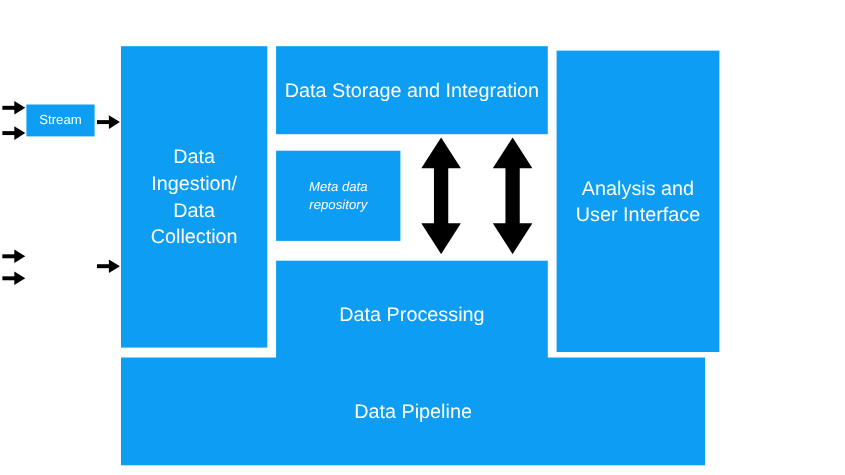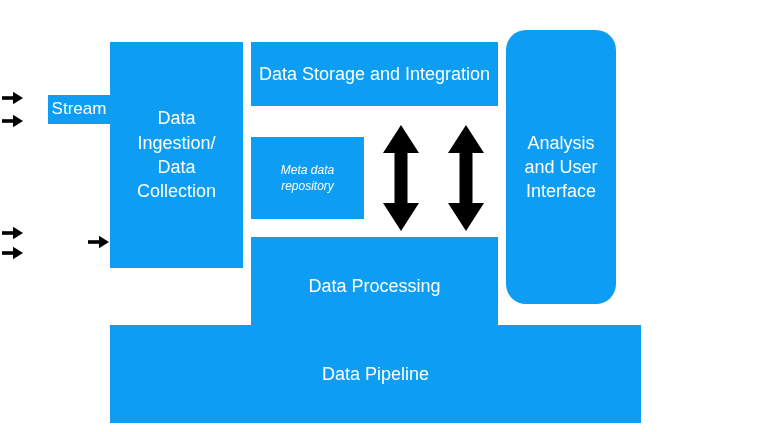--- a/index.html
+++ b/index.html
@@ -24,32 +24,32 @@
     position: absolute;
     background: var(--node-fill);
     color: var(--node-text);
     display: flex;
     align-items: center;
     justify-content: center;
     text-align: center;
     font-size: 18px;
     line-height: 1.35;
   }
-  .node.small { font-size: 17px; line-height: 1.1; margin-left: 24px; }
+  .node.small { font-size: 12px; line-height: 1.1; }
   .node.italic { font-style: italic; font-size: 12px; }
   .node.prewrap { white-space: pre-line; }
 
   
   .n-stream     { left: 24px;  top: 95px;  width: 62px;  height: 29px; }
   .n-batch      { left: 24px;  top: 227px; width: 63px;  height: 29px; }
-  .n-ingestion  { left: 110px; top: 42px;  width: 133px; height: 226px; padding: 0 15px; }
-  .n-storage    { left: 251px; top: 42px;  width: 247px; height: 64px; }
+  .n-ingestion  { left: 110px; top: 42px;  width: 133px; height: 274px; padding: 0 15px; }
+  .n-storage    { left: 251px; top: 42px;  width: 247px; height: 80px; }
   .n-meta       { left: 251px; top: 137px; width: 113px; height: 82px; padding: 0 8px; }
   .n-processing { left: 251px; top: 237px; width: 247px; height: 99px; }
-  .n-analysis   { left: 506px; top: 30px;  width: 110px; height: 274px; padding: 0 8px; border-radius: 20px; }
+  .n-analysis   { left: 506px; top: 46px;  width: 148px; height: 274px; padding: 0 8px; }
   .n-pipeline   { left: 110px; top: 325px; width: 531px; height: 98px; }
 
   .icon-arrow { position: absolute; color: var(--arrow); }
   .icon-arrow rect, .icon-arrow polygon { fill: currentColor; }
 
   .a-stream-in-1 { left: 2px;  top: 91px; }
   .a-stream-in-2 { left: 2px;  top: 114px; }
   .a-stream-out  { left: 88px; top: 104px; }
   .a-batch-in-1  { left: 2px;  top: 226px; }
   .a-batch-in-2  { left: 2px;  top: 246px; }

